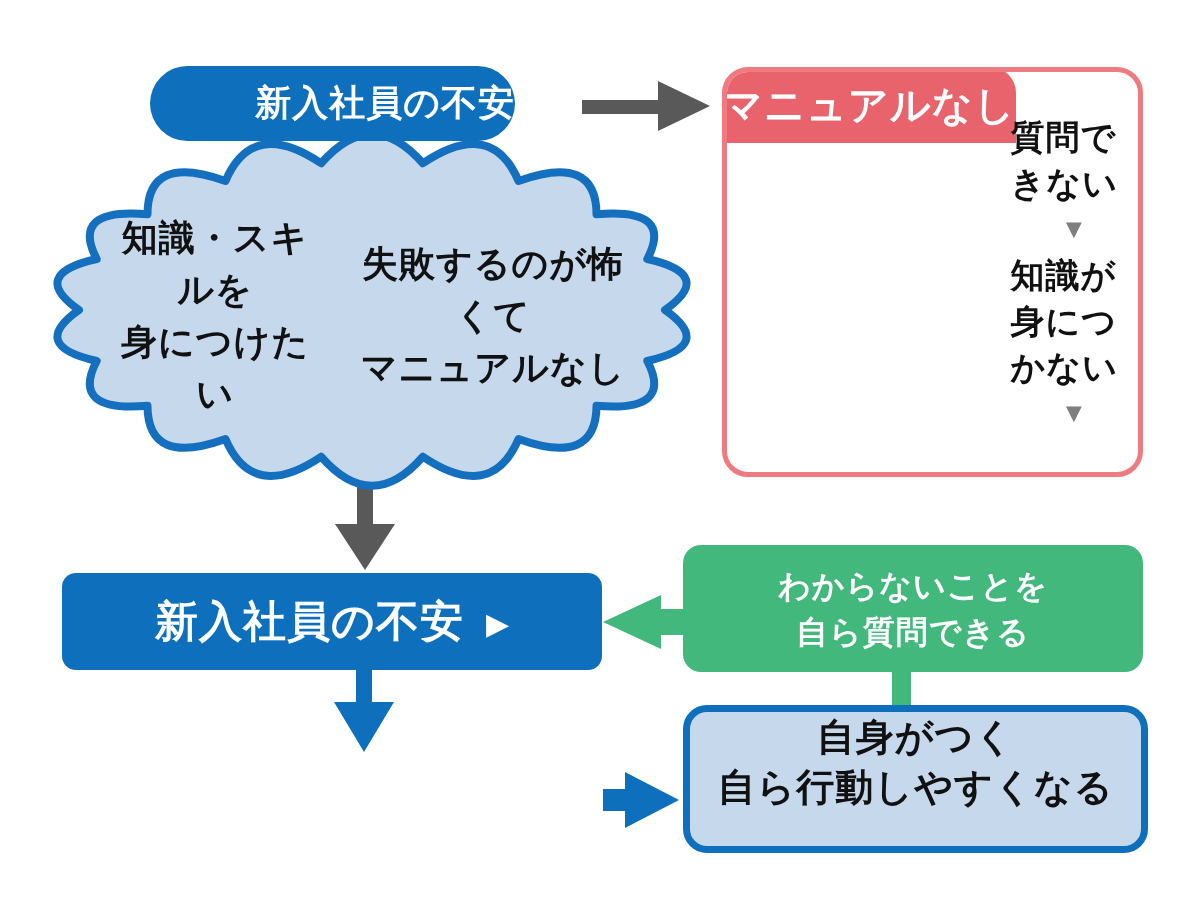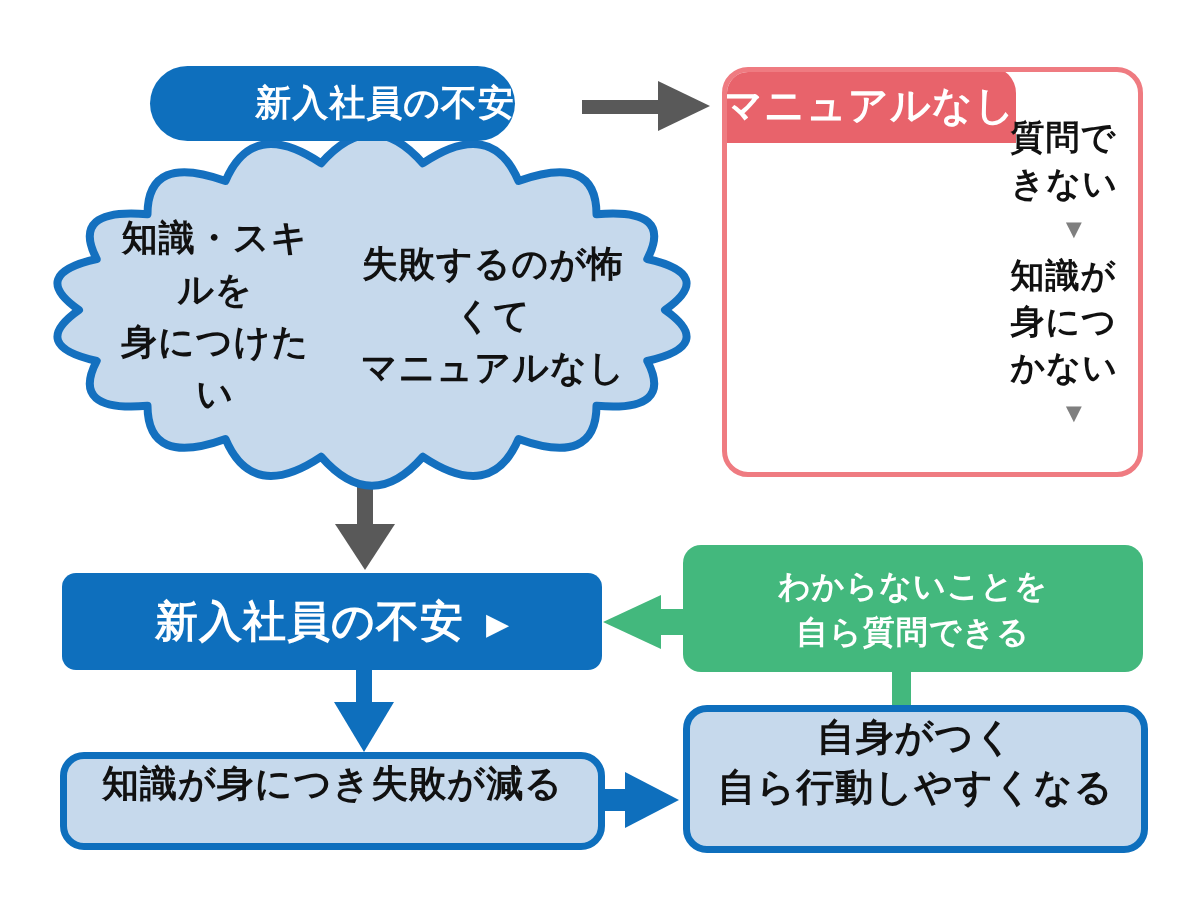--- a/index.html
+++ b/index.html
@@ -139,23 +139,20 @@
     <polygon points="2,30 60,3 60,57"></polygon>
   </svg>
 
   <div class="abs green-connector"></div>
 
   <svg class="abs blue-down arrow-blue" width="66" height="86" viewBox="0 0 66 86">
     <rect x="25" y="0" width="16" height="36"></rect>
     <polygon points="3,34 63,34 33,84"></polygon>
   </svg>
 
-  <div class="abs outcome outcome-left">
-    <span>知識が身につき失敗が減る</span>
-  </div>
 
   <svg class="abs blue-right arrow-blue" width="78" height="60" viewBox="0 0 78 60">
     <rect x="0" y="19" width="24" height="22"></rect>
     <polygon points="22,2 76,30 22,58"></polygon>
   </svg>
 
   <div class="abs outcome outcome-right">
     <span>自身がつく
 自ら行動しやすくなる</span>
   </div>

